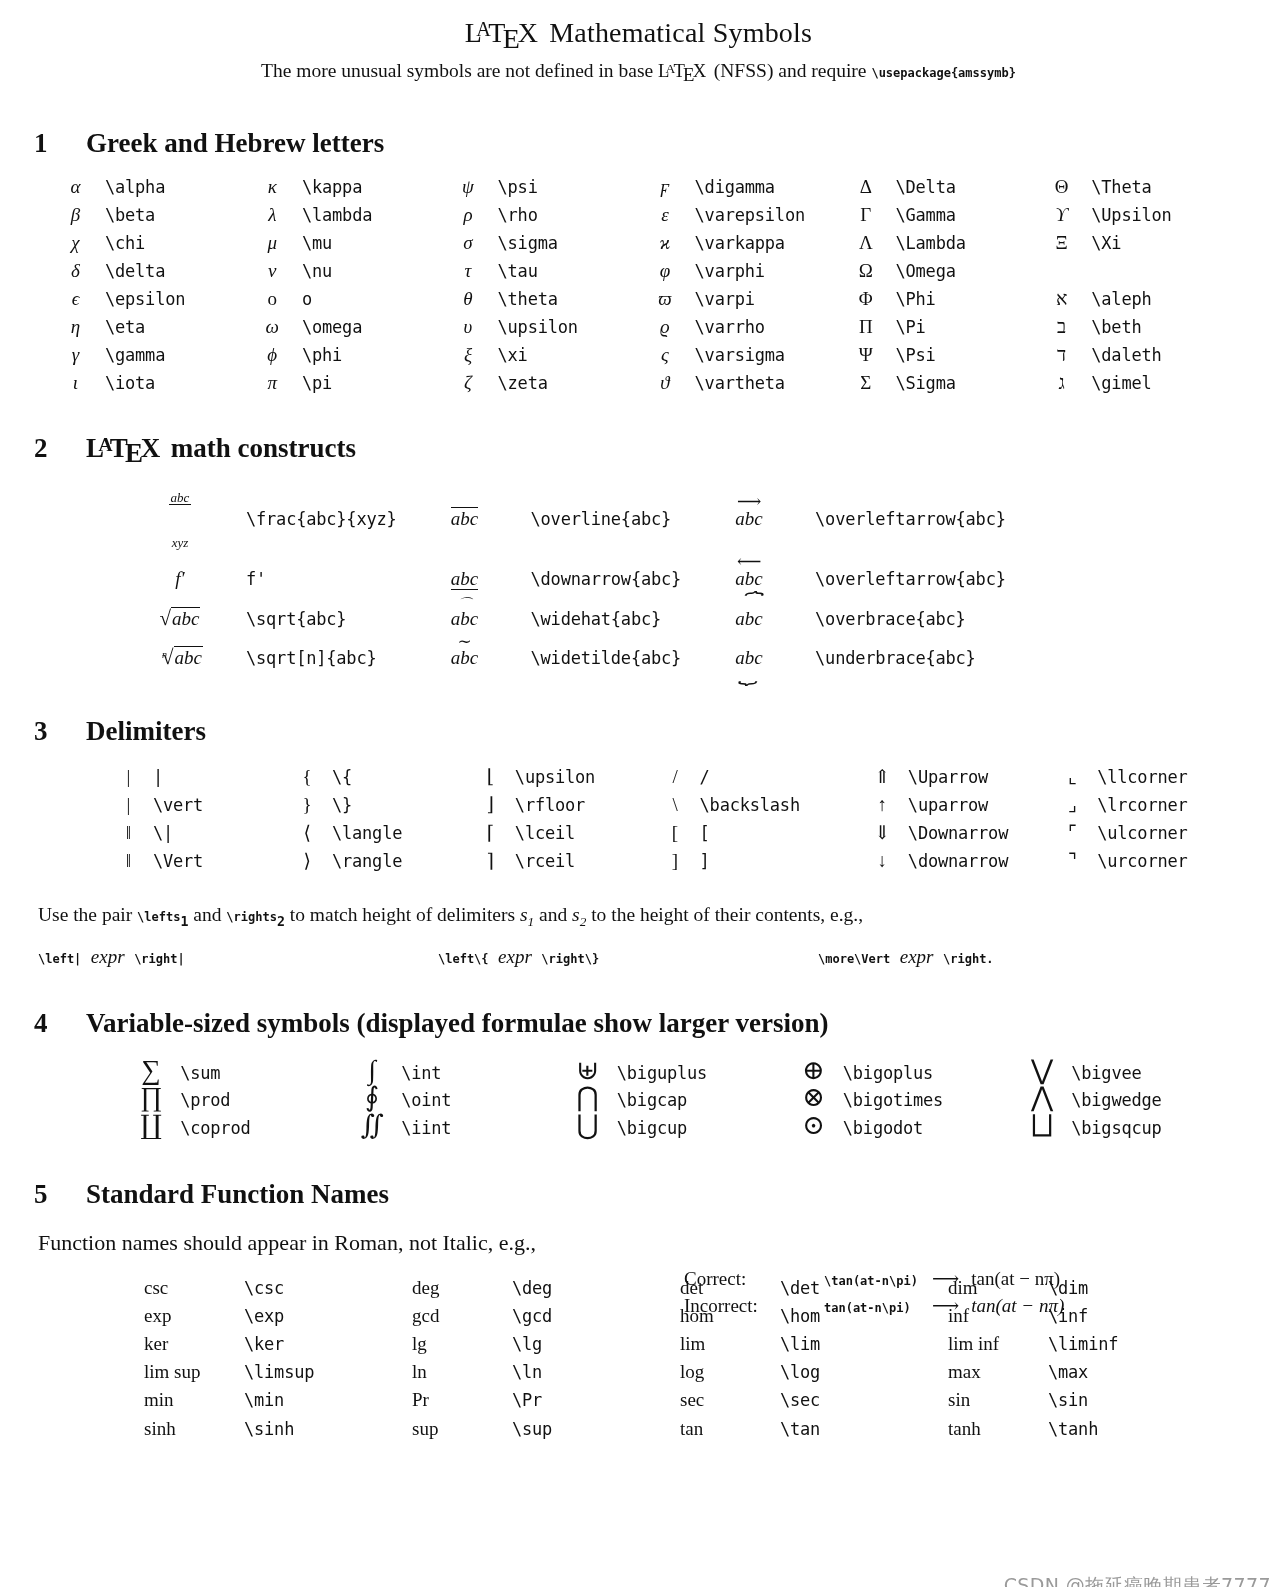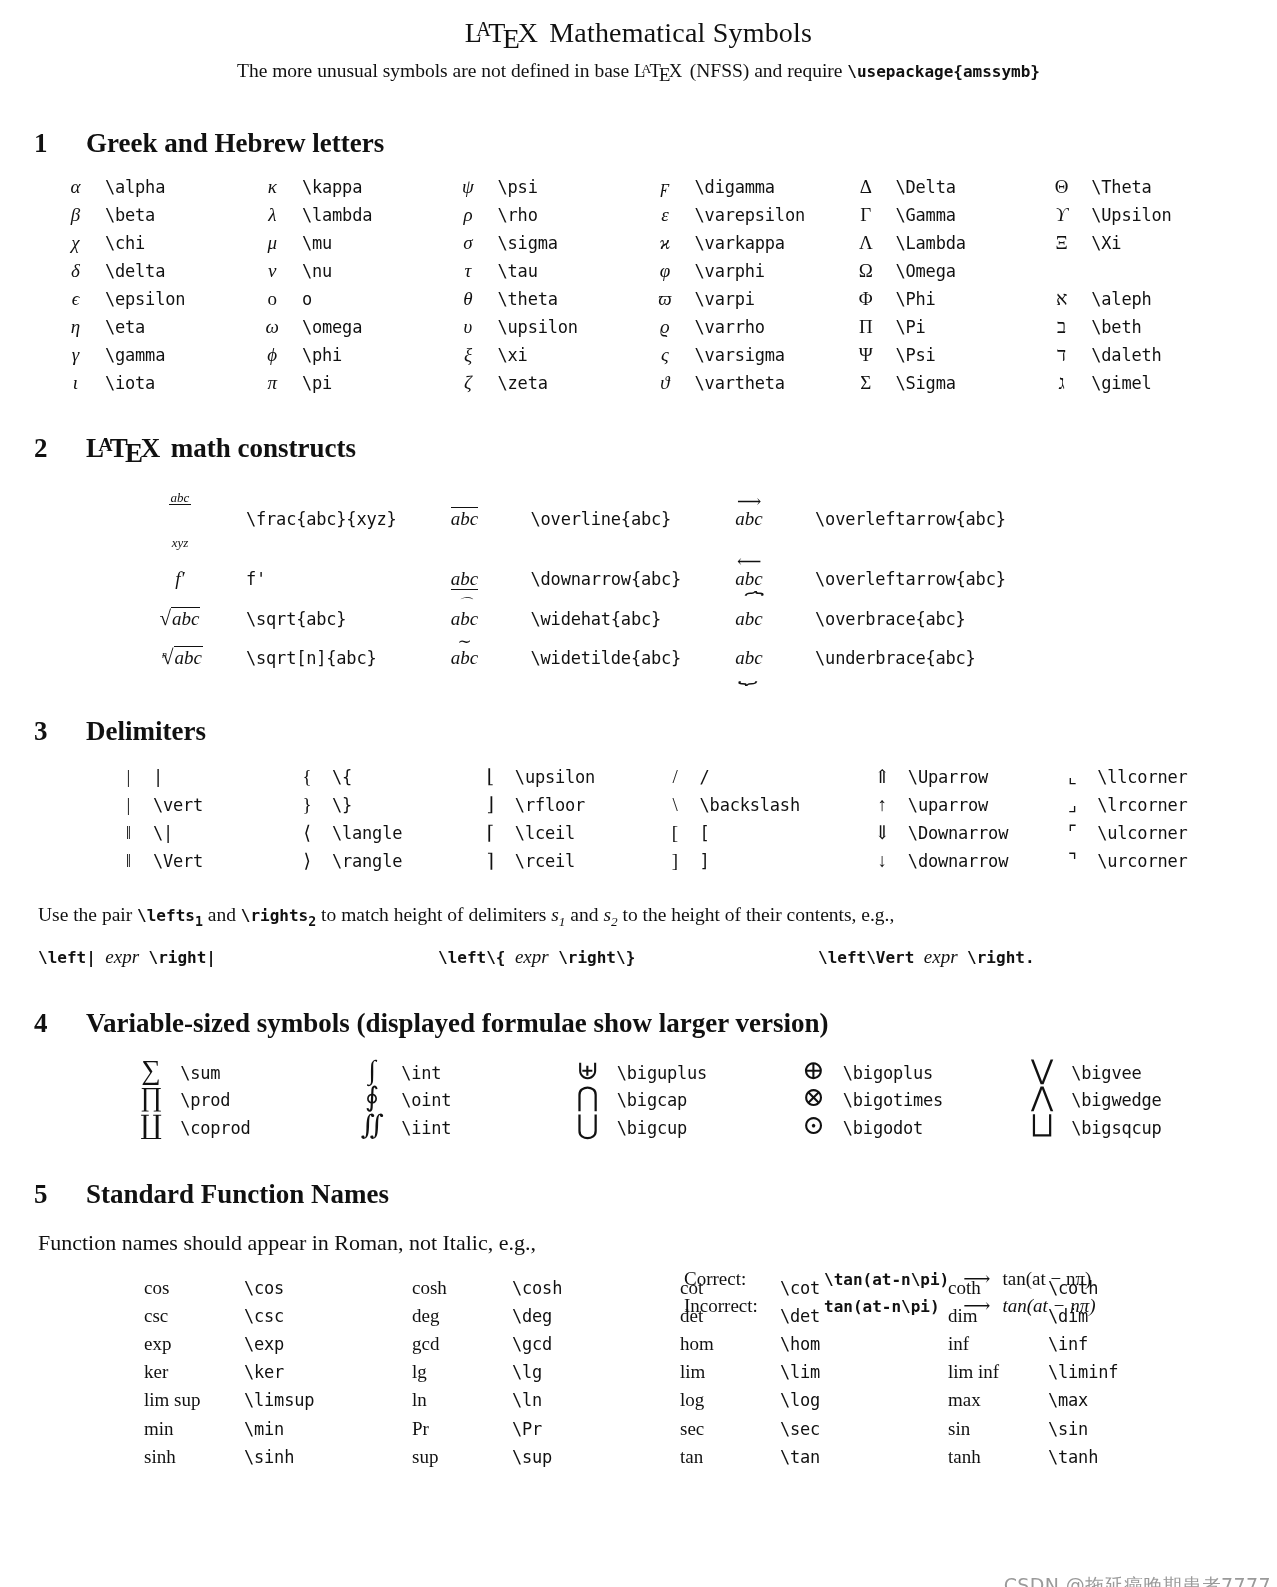--- a/index.html
+++ b/index.html
@@ -111,21 +111,21 @@
   #delim-table { margin: 16px 0 0 78px; }
   #delim-table td.cell-sym { width: 40px; font-style: normal; }
   #delim-table td.cell-cmd { width: 160px; padding-left: 8px; }
   #delim-table td.cell-cmd.wide { width: 182px; }
 
   .delim-note {
     margin: 26px 0 0 4px;
     font-size: 19.5px;
     line-height: 1.45;
   }
-  .mono { font-family: "DejaVu Sans Mono","Liberation Mono",monospace; font-size: 16px; font-weight: bold; }
+  .mono { font-family: "DejaVu Sans Mono","Liberation Mono",monospace; font-size: 12px; font-weight: bold; }
   .sub { font-size: 0.68em; vertical-align: sub; }
   .ital { font-style: italic; }
   .delim-examples {
     display: flex;
     margin: 15px 0 0 4px;
     font-size: 19px;
   }
   .delim-examples .ex { white-space: nowrap; }
   .ex-1 { width: 400px; }
   .ex-2 { width: 380px; }
@@ -417,21 +417,21 @@
   </div>
 
   <div class="delim-examples">
     <span class="ex ex-1">
       <span class="mono">\left|</span>&nbsp;&nbsp;<span class="ital">expr</span>&nbsp;&nbsp;<span class="mono">\right|</span>
     </span>
     <span class="ex ex-2">
       <span class="mono">\left\{</span>&nbsp;&nbsp;<span class="ital">expr</span>&nbsp;&nbsp;<span class="mono">\right\}</span>
     </span>
     <span class="ex">
-      <span class="mono">\left\Vert</span>&nbsp;&nbsp;<span class="ital">expr</span>&nbsp;&nbsp;<span class="mono">\right.</span>
+      <span class="mono">\more\Vert</span>&nbsp;&nbsp;<span class="ital">expr</span>&nbsp;&nbsp;<span class="mono">\right.</span>
     </span>
   </div>
 
   <div class="section-head" style="margin-top:40px;">
     <span class="section-num">4</span>
     <span class="section-title">Variable-sized symbols (displayed formulae show larger version)</span>
   </div>
   <table class="sym-table" id="varsize-table">
       <tbody>
         <tr>
@@ -494,30 +494,20 @@
         <td>⟶</td>
         <td class="ital" style="padding-left:12px">tan(at − nπ)</td>
       </tr>
     </tbody>
       </table>
   </div>
 
   <table class="sym-table" id="fn-table">
       <tbody>
         <tr>
-          <td class="fn-name">cos</td>
-          <td class="cell-cmd">\cos</td>
-          <td class="fn-name">cosh</td>
-          <td class="cell-cmd">\cosh</td>
-          <td class="fn-name">cot</td>
-          <td class="cell-cmd">\cot</td>
-          <td class="fn-name">coth</td>
-          <td class="cell-cmd">\coth</td>
-        </tr>
-        <tr>
           <td class="fn-name">csc</td>
           <td class="cell-cmd">\csc</td>
           <td class="fn-name">deg</td>
           <td class="cell-cmd">\deg</td>
           <td class="fn-name">det</td>
           <td class="cell-cmd">\det</td>
           <td class="fn-name">dim</td>
           <td class="cell-cmd">\dim</td>
         </tr>
         <tr>

